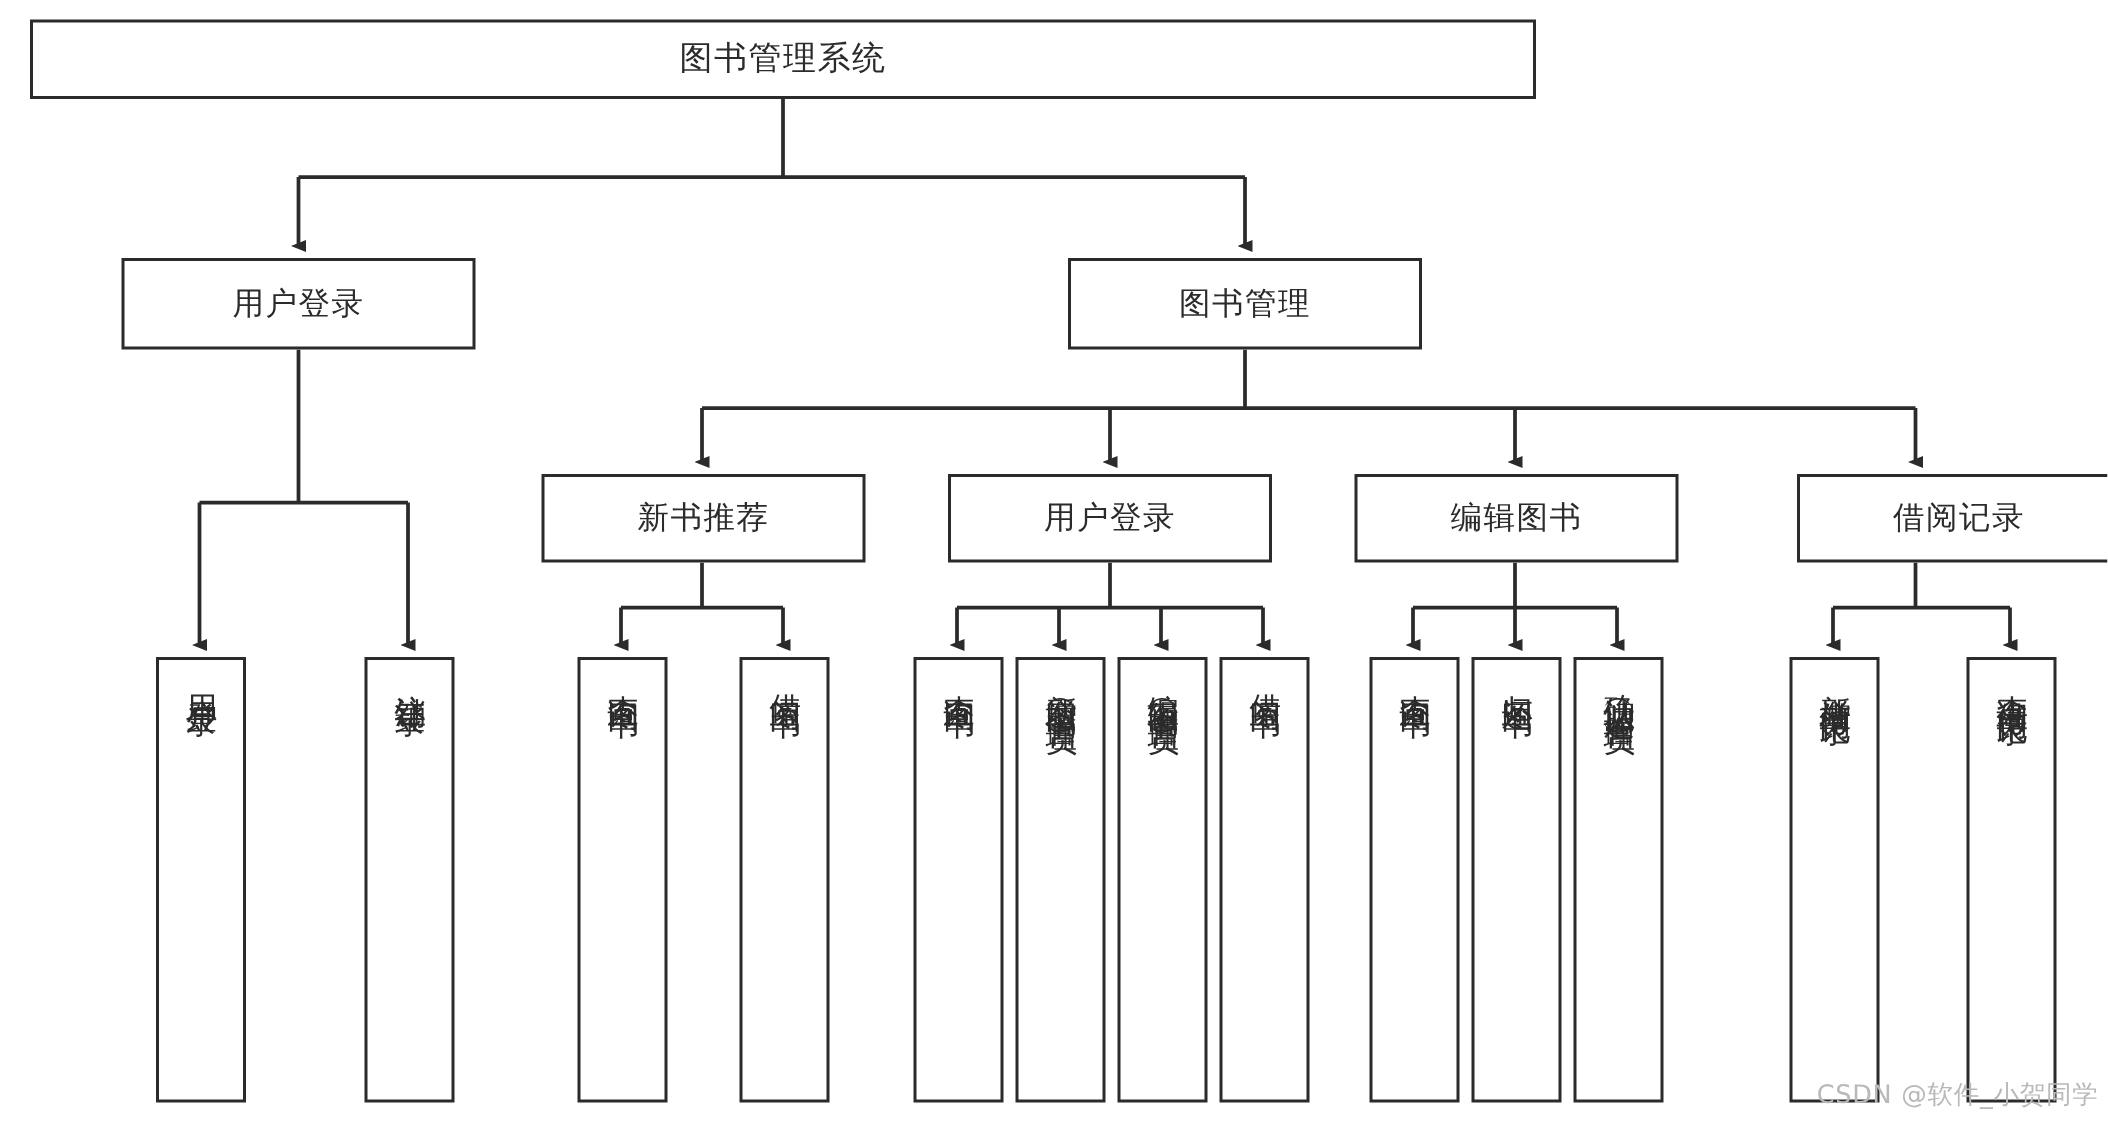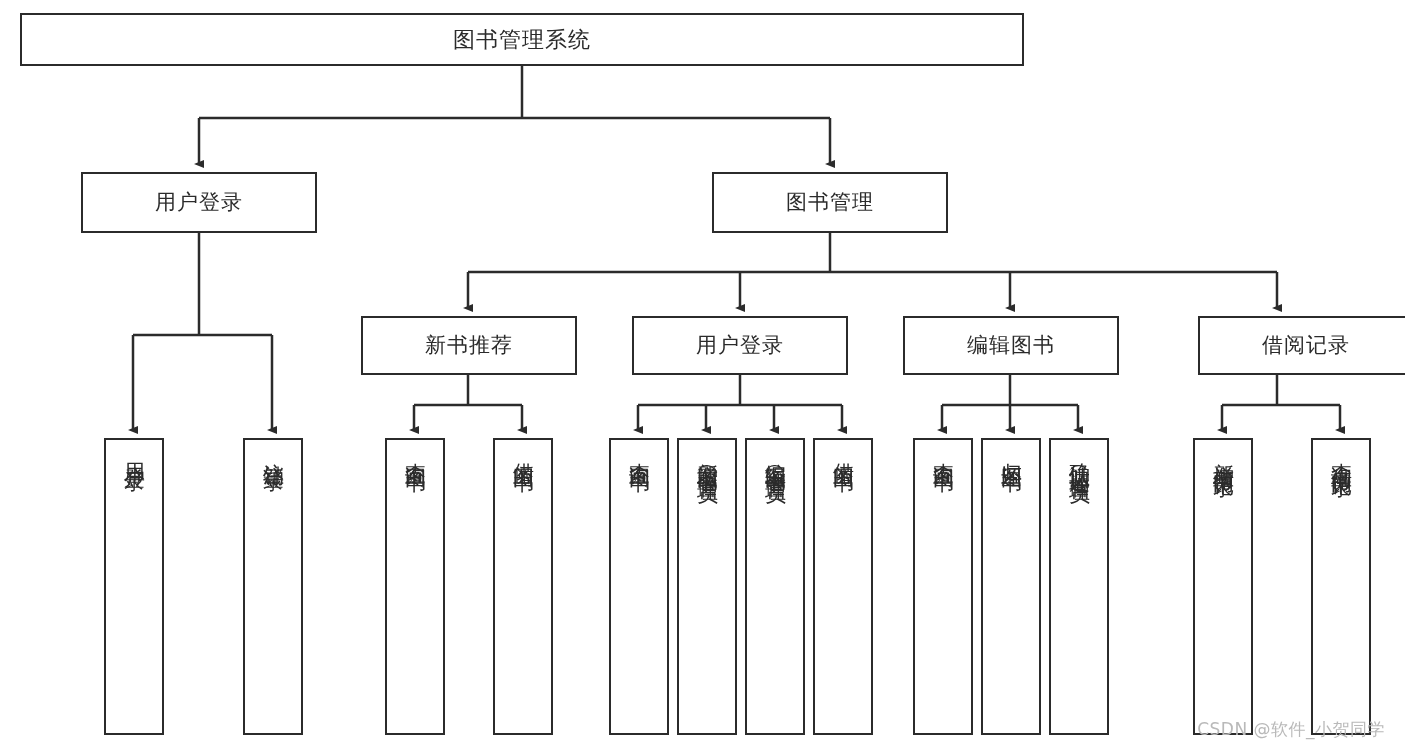--- a/index.html
+++ b/index.html
@@ -54,21 +54,21 @@
   .node.vertical .node-label {
     writing-mode: vertical-rl;
     text-orientation: upright;
     font-size: 21px;
     letter-spacing: 3px;
     line-height: 1;
     white-space: nowrap;
   }
   #watermark {
     position: absolute;
-    right: 20px;
+    right: 6px;
     bottom: 6px;
     font-size: 17px;
     color: #b9b9b9;
     letter-spacing: 0.5px;
     z-index: 3;
     white-space: nowrap;
   }
 </style>
 </head>
 <body>

